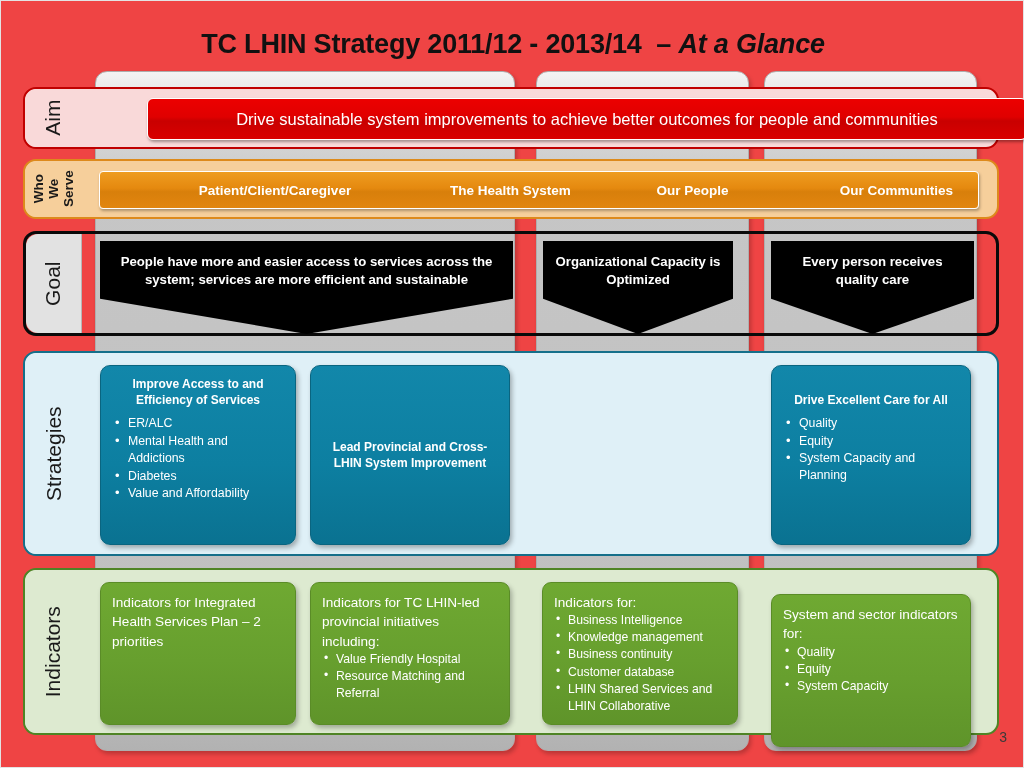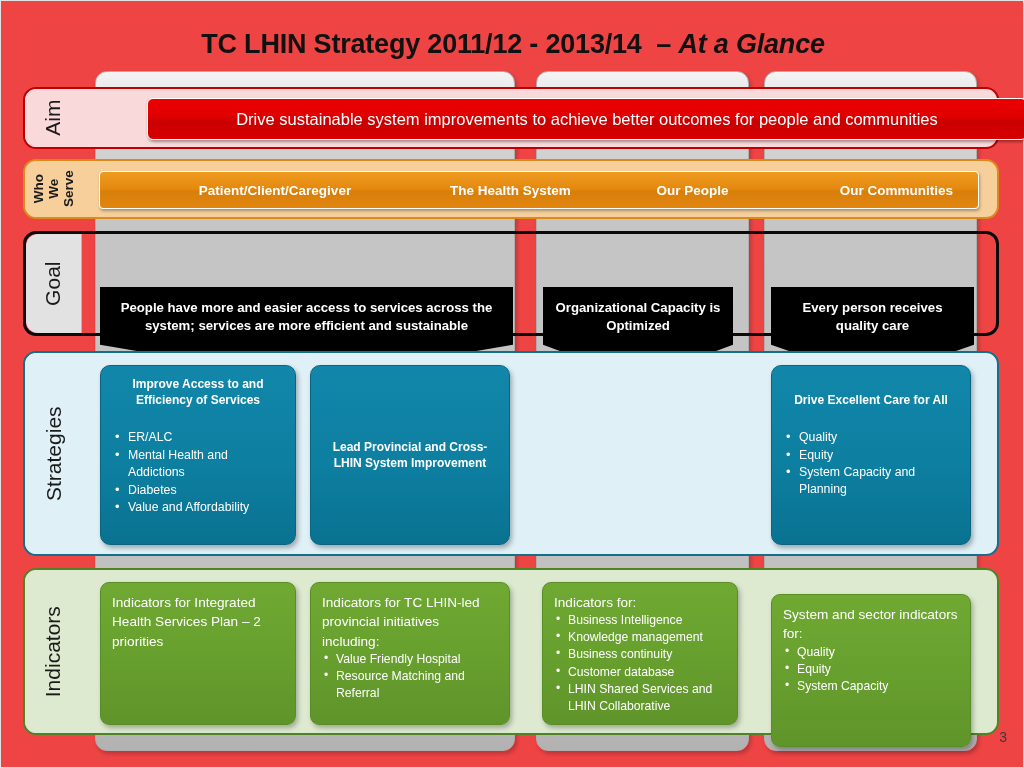--- a/index.html
+++ b/index.html
@@ -132,21 +132,20 @@
     color: #ffffff;
     clip-path: polygon(0% 0%, 100% 0%, 100% 62%, 50% 100%, 0% 62%);
     display: flex;
     align-items: flex-start;
     justify-content: center;
     text-align: center;
     font-size: 13.2px;
     font-weight: bold;
     line-height: 1.38;
     padding: 12px 10px 0 10px;
-    margin-top: 46px;
   }
 
   
   #row-strategies {
     left: 22px; top: 350px; width: 976px; height: 205px;
     background: #dff0f7;
     border: 2px solid #156f8a;
   }
   #row-strategies .row-label { background: #dff0f7; }
 
@@ -164,21 +163,21 @@
     font-size: 12px;
     font-weight: bold;
     text-align: center;
     line-height: 1.34;
   }
   .strat-box.center-only {
     display: flex; align-items: center; justify-content: center;
   }
   .strat-list {
     list-style: none;
-    margin-top: 21px;
+    margin-top: 7px;
   }
   .strat-list li {
     position: relative;
     font-size: 12.3px;
     line-height: 1.42;
     padding-left: 15px;
     margin-bottom: 0px;
   }
   .strat-list li::before {
     content: "\2022";

